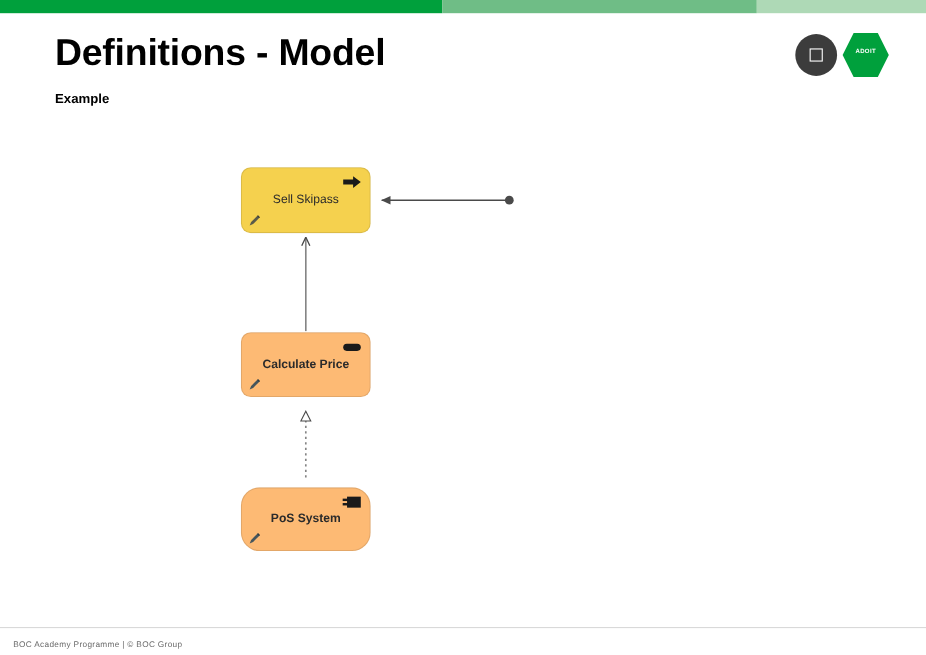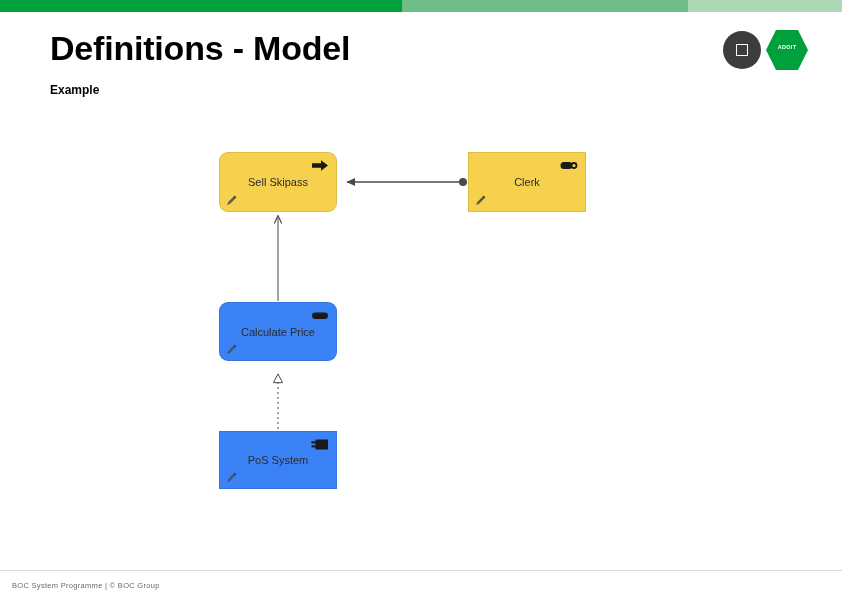--- a/index.html
+++ b/index.html
@@ -129,21 +129,21 @@
   }
   .node .pencil-icon {
     position: absolute;
     left: 5px;
     bottom: 4px;
     width: 13px;
     height: 13px;
   }
 
   .node.yellow  { background: #f5d14e; }
-  .node.blue    { background: #3b82f6; }
+  .node.blue    { background: #fdba74; font-weight: bold; }
   .node.rounded { border-radius: 9px; }
 
   
   .footer-rule {
     position: absolute;
     left: 0;
     top: 570px;
     width: 842px;
     height: 1px;
     background: #d9d9d9;
@@ -221,54 +221,42 @@
     <svg class="type-icon" viewBox="0 0 18 13">
       <path d="M1,4.2 L10,4.2 L10,1.2 L17,6.5 L10,11.8 L10,8.8 L1,8.8 Z" fill="#1a1a1a"></path>
     </svg>
     <span class="node-label">Sell Skipass</span>
     <svg class="pencil-icon" viewBox="0 0 13 13">
       <path d="M2,11 L3.3,7.9 L9.2,2 L11,3.8 L5.1,9.7 Z" fill="#5a5a4a"></path>
       <path d="M9.2,2 L11,3.8" stroke="#3a3a30" stroke-width="1.1"></path>
     </svg>
   </div>
 
-  <div class="node yellow" style="left:468px; top:37px; width:118px; height:60px;">
-    <svg class="type-icon" viewBox="0 0 18 13">
-      <rect x="0.5" y="3" width="12" height="7" rx="3.5" fill="#1a1a1a"></rect>
-      <circle cx="14" cy="6.5" r="3.4" fill="#1a1a1a"></circle>
-      <circle cx="14" cy="6.5" r="1.6" fill="#f5d14e"></circle>
-    </svg>
-    <span class="node-label">Clerk</span>
-    <svg class="pencil-icon" viewBox="0 0 13 13">
-      <path d="M2,11 L3.3,7.9 L9.2,2 L11,3.8 L5.1,9.7 Z" fill="#5a5a4a"></path>
-      <path d="M9.2,2 L11,3.8" stroke="#3a3a30" stroke-width="1.1"></path>
-    </svg>
-  </div>
 
   <div class="node blue rounded" style="left:219px; top:187px; width:118px; height:59px;">
     <svg class="type-icon" viewBox="0 0 18 13">
       <rect x="1" y="3.5" width="16" height="6.5" rx="3.25" fill="#1a1a1a"></rect>
     </svg>
     <span class="node-label">Calculate Price</span>
     <svg class="pencil-icon" viewBox="0 0 13 13">
       <path d="M2,11 L3.3,7.9 L9.2,2 L11,3.8 L5.1,9.7 Z" fill="#46565c"></path>
       <path d="M9.2,2 L11,3.8" stroke="#2f3c40" stroke-width="1.1"></path>
     </svg>
   </div>
 
-  <div class="node blue" style="left:219px; top:316px; width:118px; height:58px;">
+  <div class="node blue" style="left:219px; top:328px; width:118px; height:58px;border-radius:17px;">
     <svg class="type-icon" viewBox="0 0 18 13">
       <rect x="4.5" y="1.5" width="12.5" height="10" fill="#1a1a1a"></rect>
       <rect x="0.5" y="3.3" width="5" height="2.2" fill="#1a1a1a"></rect>
       <rect x="0.5" y="7.3" width="5" height="2.2" fill="#1a1a1a"></rect>
     </svg>
     <span class="node-label">PoS System</span>
     <svg class="pencil-icon" viewBox="0 0 13 13">
       <path d="M2,11 L3.3,7.9 L9.2,2 L11,3.8 L5.1,9.7 Z" fill="#46565c"></path>
       <path d="M9.2,2 L11,3.8" stroke="#2f3c40" stroke-width="1.1"></path>
     </svg>
   </div>
 
 </div>
 
 <div class="footer-rule"></div>
-<div class="footer-left">BOC System Programme | © BOC Group</div>
+<div class="footer-left">BOC Academy Programme | © BOC Group</div>
 <div class="footer-right">13</div>
 
 </body></html>

